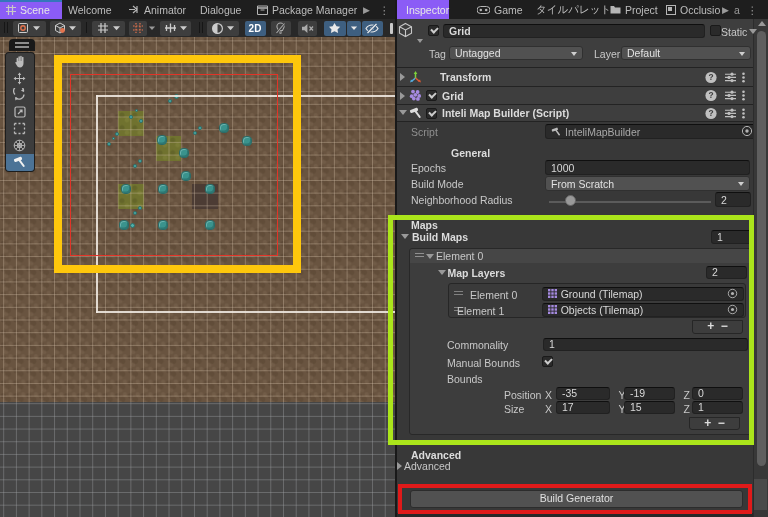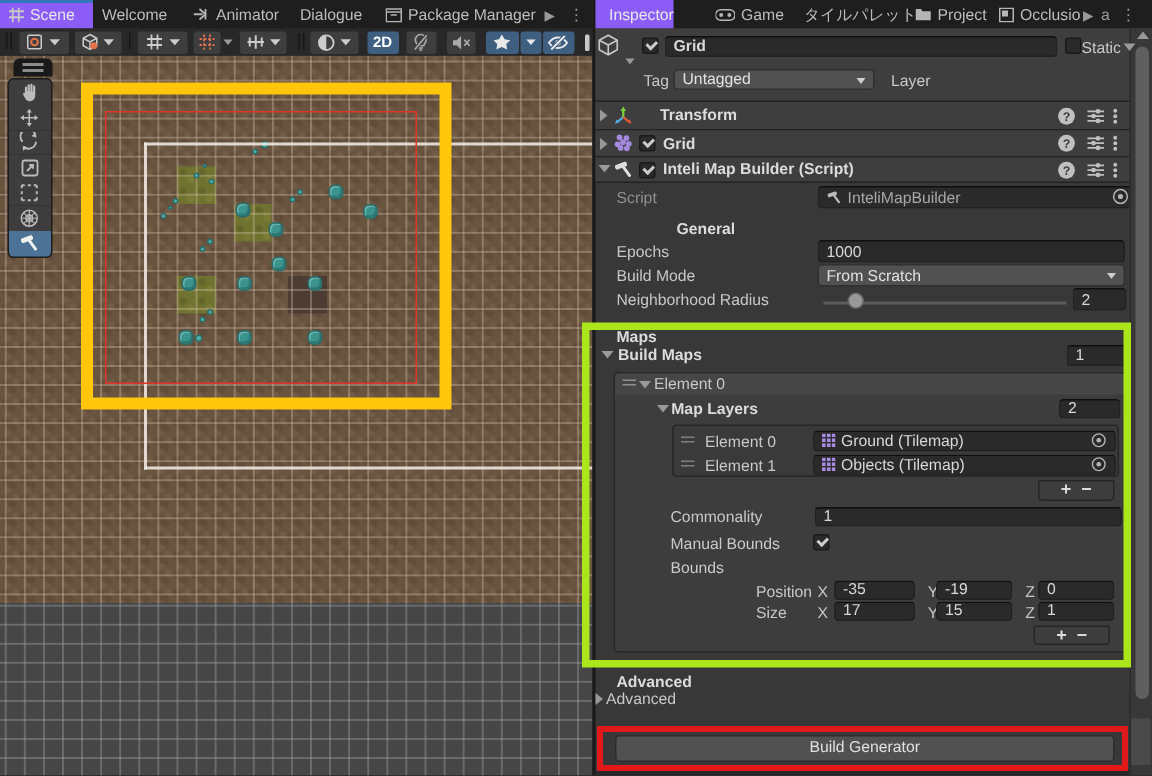--- a/index.html
+++ b/index.html
@@ -316,20 +316,21 @@
   <div class="foldd" style="left:20px;top:39px;border-top-width:4px;border-left-width:3.5px;border-right-width:3.5px;"></div>
   <div class="chk on" style="left:31px;top:25px;"></div>
   <div class="fld" style="left:46px;top:24px;width:262px;height:14px;font-weight:bold;">Grid</div>
   <div class="chk" style="left:313px;top:25px;"></div>
   <div class="lbl" style="left:324px;top:26px;">Static</div>
   <div class="foldd" style="left:352px;top:29px;z-index:6;"></div>
 
   <div class="lbl" style="left:32px;top:48px;">Tag</div>
   <div class="drop" style="left:52px;top:46px;width:134px;height:14px;">Untagged</div>
   <div class="lbl" style="left:197px;top:48px;">Layer</div>
+  <div class="drop" style="left:224px;top:46px;width:130px;height:14px;">Default</div>
 
   <div class="sep-h" style="top:67px;"></div>
   <div class="comp-head" style="top:68px;height:18px;"></div>
   <div class="fold" style="left:3px;top:73px;"></div>
   <svg class="abs" style="left:12px;top:71px;" width="13" height="13" viewBox="0 0 13 13">
       <path d="M6.5 2.2v5" stroke="#7ed33c" stroke-width="1.5"></path>
       <path d="M6.5 0l1.8 3h-3.6z" fill="#7ed33c"></path>
       <path d="M6.5 7L2.7 10.2" stroke="#56aee0" stroke-width="1.5"></path>
       <path d="M1 11.6l1-3 2 1.7z" fill="#56aee0"></path>
       <path d="M6.5 7l3.8 3.2" stroke="#e05a33" stroke-width="1.5"></path>
@@ -462,21 +463,21 @@
           <rect x="6.6" y="6.6" width="2.4" height="2.4"></rect>
         </g>
       </svg>Ground (Tilemap)</div>
   <div class="obj" style="left:330px;top:288px;">
       <svg width="11" height="11" viewBox="0 0 12 12">
         <circle cx="6" cy="6" r="4.6" stroke="#b4b4b4" fill="none"></circle>
         <circle cx="6" cy="6" r="1.7" fill="#b4b4b4"></circle>
       </svg>
     </div>
   <div style="position:absolute;left:57px;top:307px;width:9px;height:1.4px;background:#808080;box-shadow:0 3px 0 #808080;"></div>
-  <div class="lbl" style="left:73px;top:304.5px;">Element 1</div>
+  <div class="lbl" style="left:60px;top:304.5px;">Element 1</div>
   <div class="fld" style="left:144.7px;top:303px;width:202px;height:13.5px;">
     <svg width="9" height="9" viewBox="0 0 9 9" style="margin-right:4px;">
         <g fill="#a58ae0">
           <rect width="2.4" height="2.4"></rect>
           <rect x="3.3" width="2.4" height="2.4"></rect>
           <rect x="6.6" width="2.4" height="2.4"></rect>
           <rect y="3.3" width="2.4" height="2.4"></rect>
           <rect x="3.3" y="3.3" width="2.4" height="2.4"></rect>
           <rect x="6.6" y="3.3" width="2.4" height="2.4"></rect>
           <rect y="6.6" width="2.4" height="2.4"></rect>

